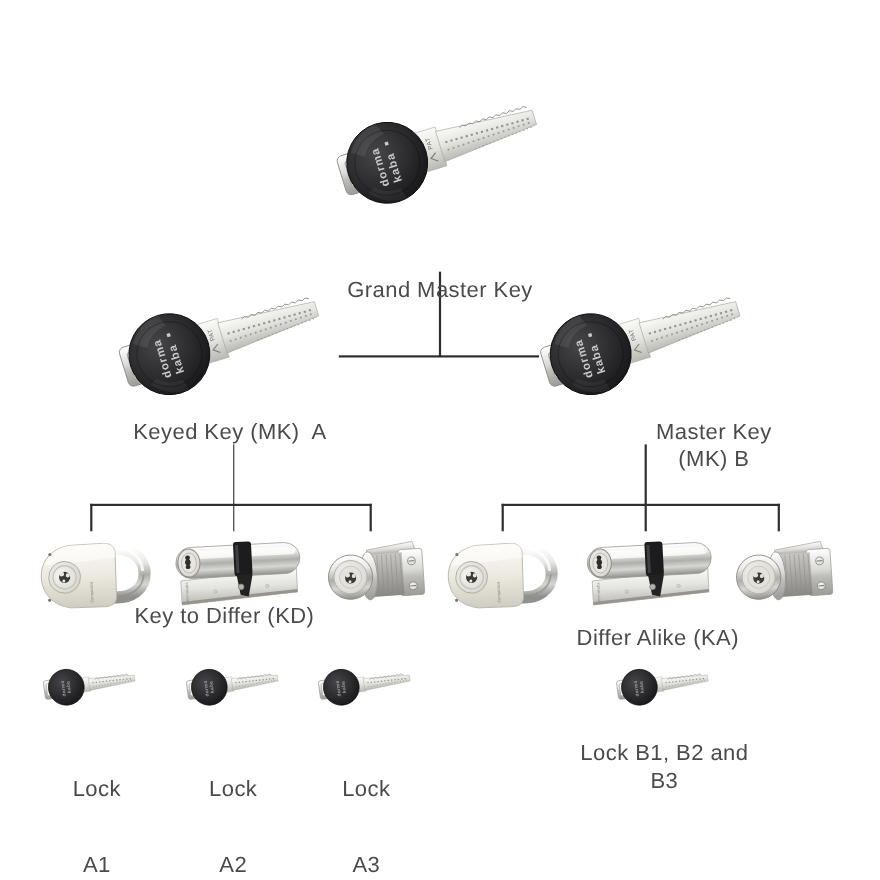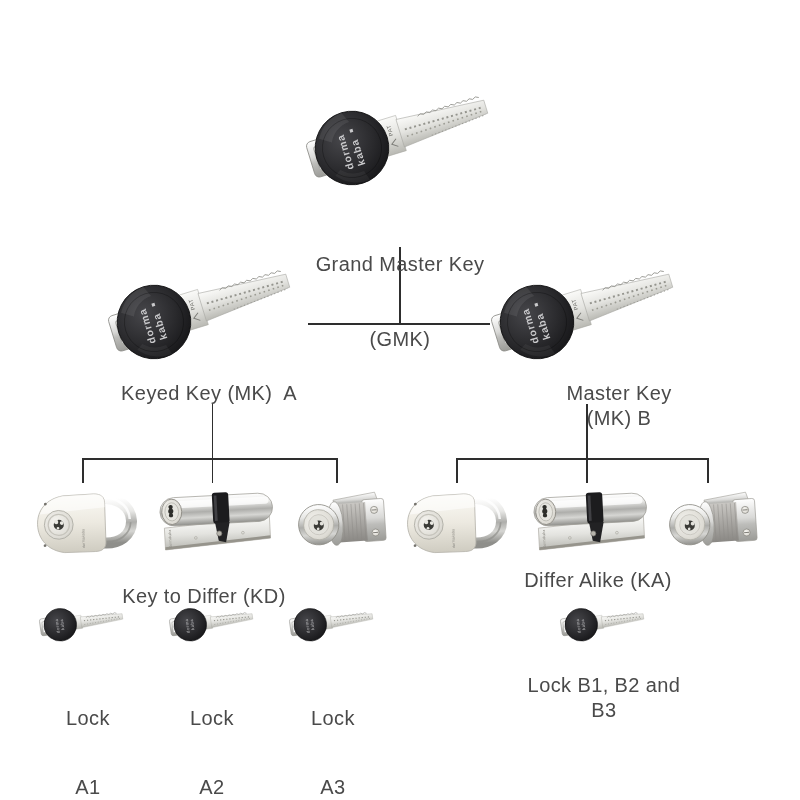--- a/index.html
+++ b/index.html
@@ -214,27 +214,26 @@
     </svg>
   <svg class="art" style="left:290px;top:600px" width="87" height="48" viewBox="0 0 112 62">
       <use href="#small-key"></use>
     </svg>
   <svg class="art" style="left:561px;top:600px" width="87" height="48" viewBox="0 0 112 62">
       <use href="#small-key"></use>
     </svg>
 
   <div class="lbl" style="left:400px;top:202px">
     <span class="l">Grand Master Key</span>
-    <span class="l">(GMK)</span>
   </div>
 
   <div class="lbl" style="left:209px;top:381px">Keyed Key (MK)  A</div>
-  <div class="lbl" style="left:619px;top:381px">Master Key (MK) B</div>
-
-  <div class="lbl" style="left:204px;top:584px">Key to Differ (KD)</div>
+  <div class="lbl" style="left:649px;top:381px">Master Key (MK) B</div>
+
+  <div class="lbl" style="left:204px;top:548px">Key to Differ (KD)</div>
   <div class="lbl" style="left:598px;top:568px">Differ Alike (KA)</div>
 
   <div class="lbl two" style="left:88px;top:661px">
     <span class="l">Lock</span>
     <span class="l">A1</span>
   </div>
   <div class="lbl two" style="left:212px;top:661px">
     <span class="l">Lock</span>
     <span class="l">A2</span>
   </div>

